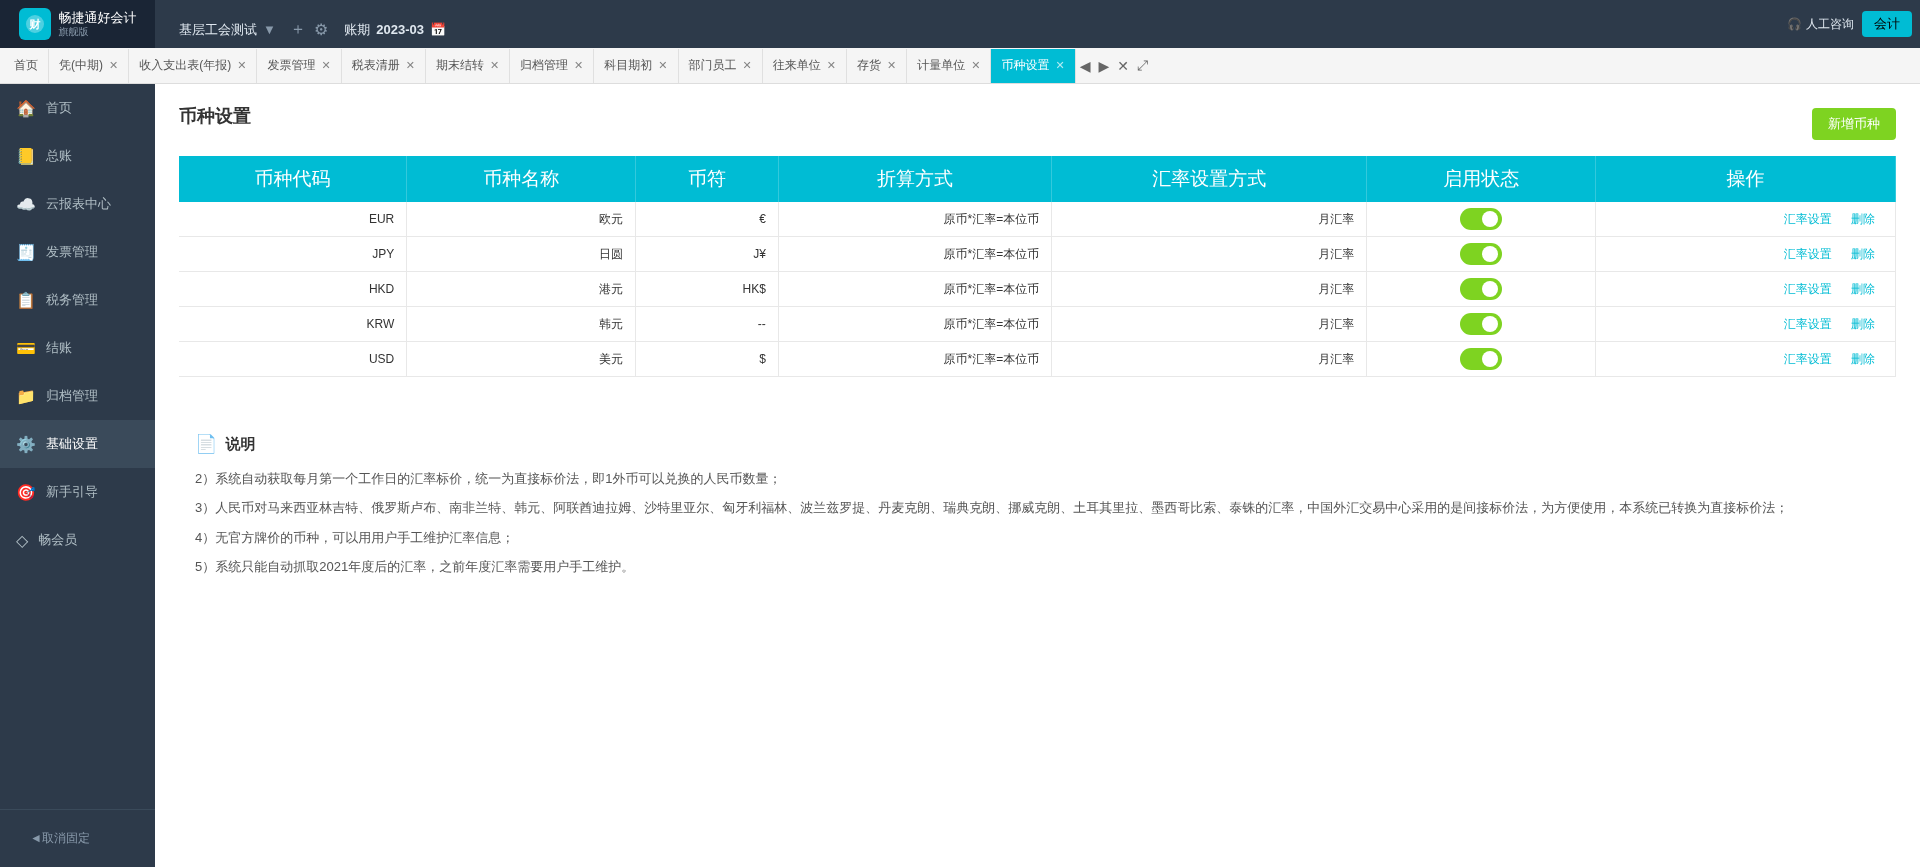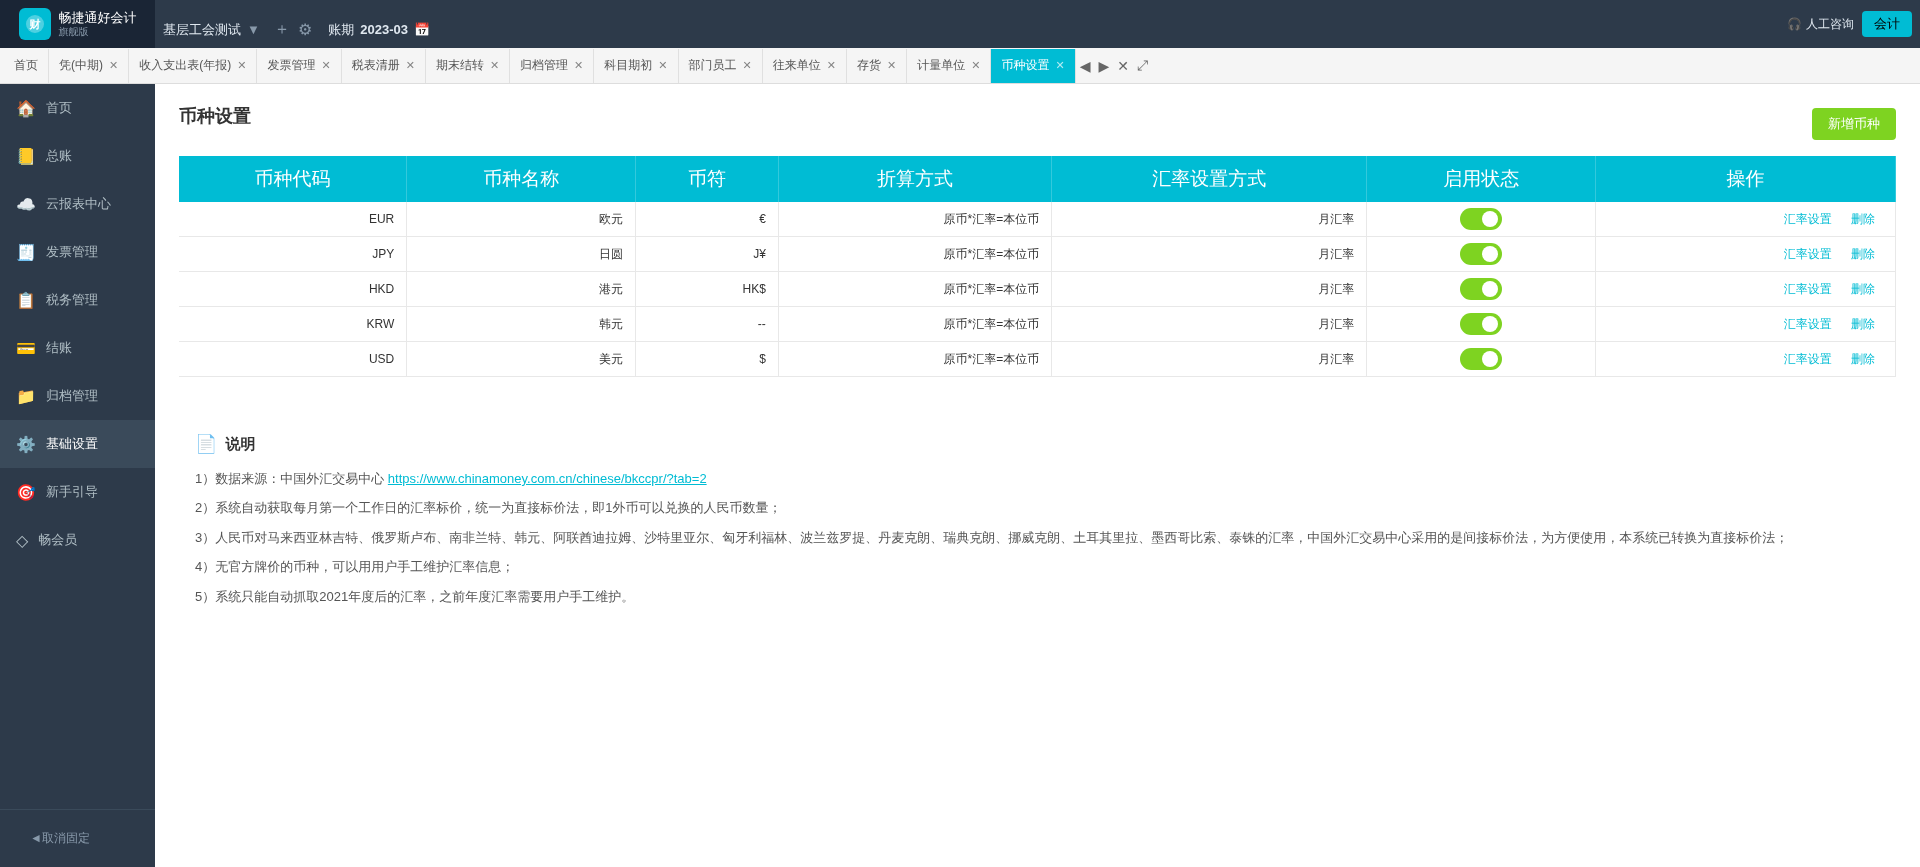--- a/index.html
+++ b/index.html
@@ -4,21 +4,21 @@
   <style>
     * { margin: 0; padding: 0; box-sizing: border-box; }
     body { font-family: 'Microsoft YaHei', Arial, sans-serif; font-size: 13px; background: #f0f2f5; color: #333; width: 1920px; min-height: 867px; overflow-x: hidden; }
 
     
     .top-bar { display: flex; align-items: center; background: #2d3a4a; height: 48px; padding: 0 0 0 0; }
     .logo-area { width: 155px; background: #1a2535; height: 48px; display: flex; align-items: center; justify-content: center; flex-shrink: 0; }
     .logo-icon { width: 32px; height: 32px; background: #00bcd4; border-radius: 6px; display: flex; align-items: center; justify-content: center; margin-right: 8px; }
     .logo-text { color: #fff; font-size: 13px; line-height: 1.2; }
     .logo-text .sub { color: #8899aa; font-size: 10px; }
-    .workspace-area { flex: 1; display: flex; align-items: center; padding: 0 8px; margin-top: 11px; }
+    .workspace-area { flex: 1; display: flex; align-items: center; padding: 0 24px; margin-top: 11px; }
     .workspace-name { color: #e0e8f0; font-size: 13px; }
     .workspace-arrow { color: #8899aa; margin: 0 6px; cursor: pointer; }
     .workspace-actions { display: flex; align-items: center; gap: 8px; margin-left: 8px; }
     .workspace-actions span { color: #8899aa; cursor: pointer; font-size: 16px; }
     .period-area { color: #e0e8f0; font-size: 13px; display: flex; align-items: center; gap: 6px; justify-content: center; }
     .period-icon { color: #00bcd4; }
     .top-right { display: flex; align-items: center; gap: 8px; margin-left: auto; padding-right: 8px; }
     .help-btn { color: #e0e8f0; font-size: 12px; display: flex; align-items: center; gap: 4px; cursor: pointer; }
     .account-btn { background: #00bcd4; color: #000000; border: none; border-radius: 4px; padding: 4px 12px; font-size: 13px; cursor: pointer; }
 
@@ -334,21 +334,20 @@
   </tr>
         </tbody>
     </table>
 
     <div class="note-section">
       <div class="note-title">
         <span class="note-icon">📄</span>
         <span>说明</span>
       </div>
       <ul class="note-list" id="note-list">
-      <li>1）数据来源：中国外汇交易中心 <a class="note-link" href="#">https://www.chinamoney.com.cn/chinese/bkccpr/?tab=2</a></li>
           <li>2）系统自动获取每月第一个工作日的汇率标价，统一为直接标价法，即1外币可以兑换的人民币数量；</li>
           <li>3）人民币对马来西亚林吉特、俄罗斯卢布、南非兰特、韩元、阿联酋迪拉姆、沙特里亚尔、匈牙利福林、波兰兹罗提、丹麦克朗、瑞典克朗、挪威克朗、土耳其里拉、墨西哥比索、泰铢的汇率，中国外汇交易中心采用的是间接标价法，为方便使用，本系统已转换为直接标价法；</li>
           <li>4）无官方牌价的币种，可以用用户手工维护汇率信息；</li>
           <li>5）系统只能自动抓取2021年度后的汇率，之前年度汇率需要用户手工维护。</li>
         </ul>
     </div>
   </div>
 </div>
 
 </body></html>

